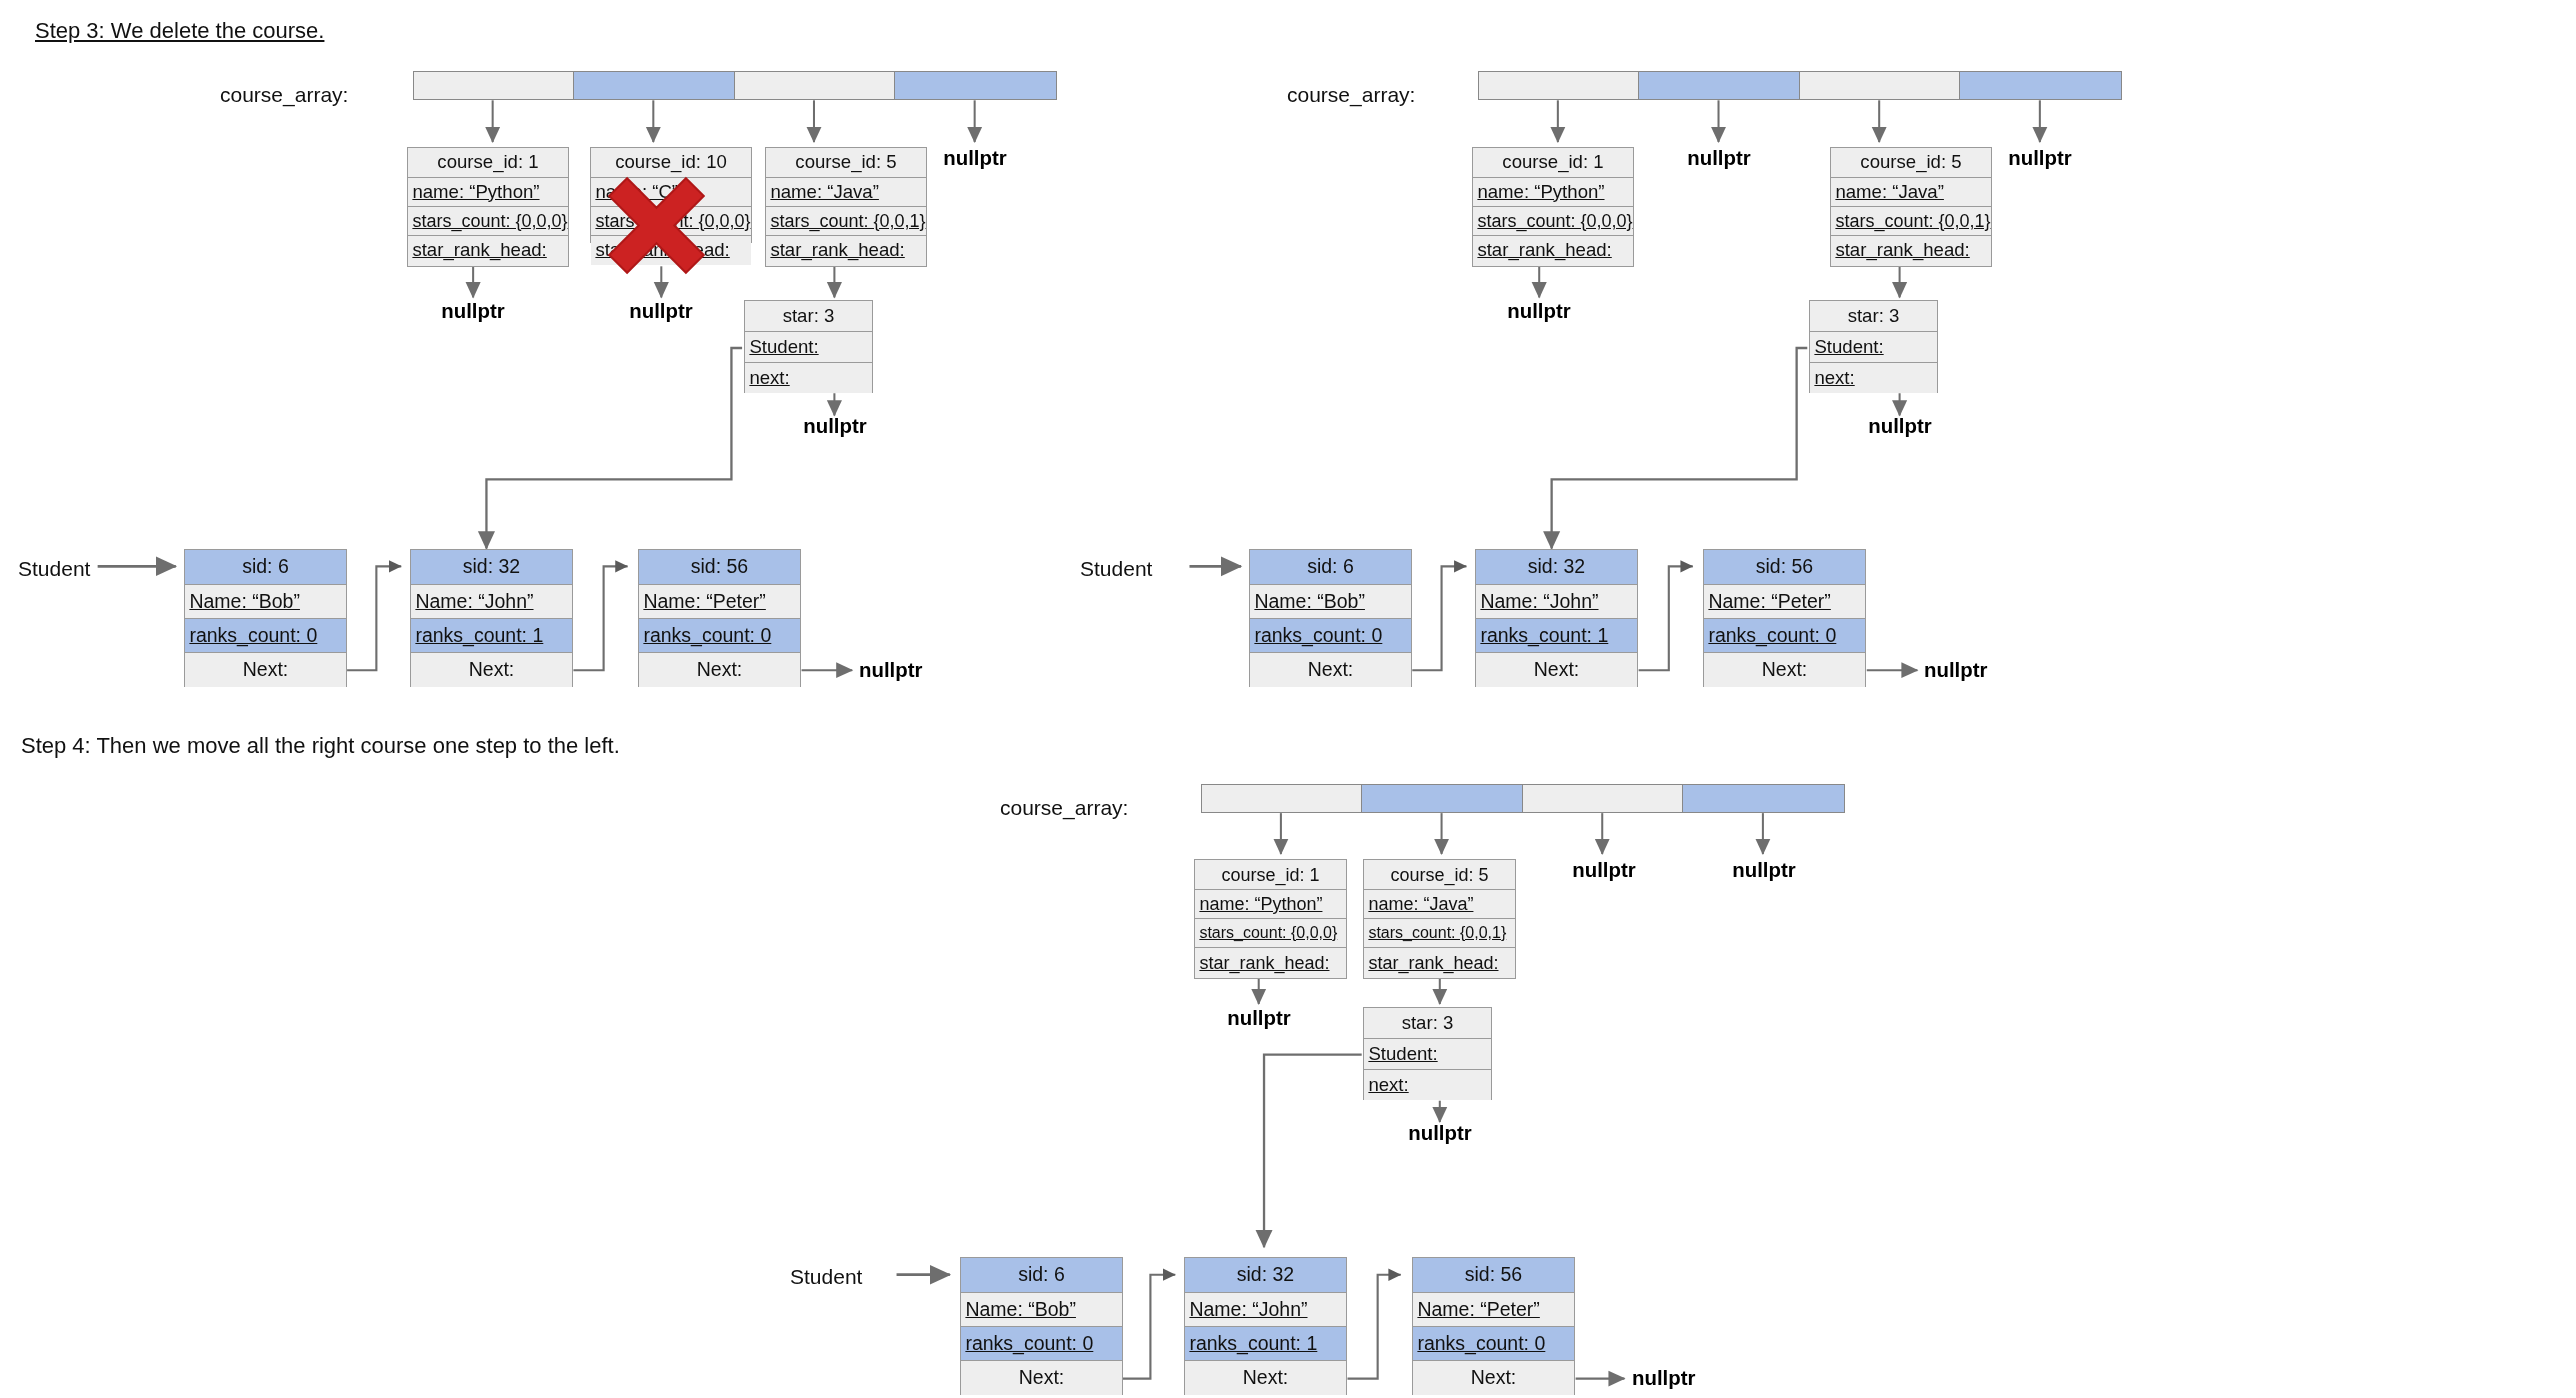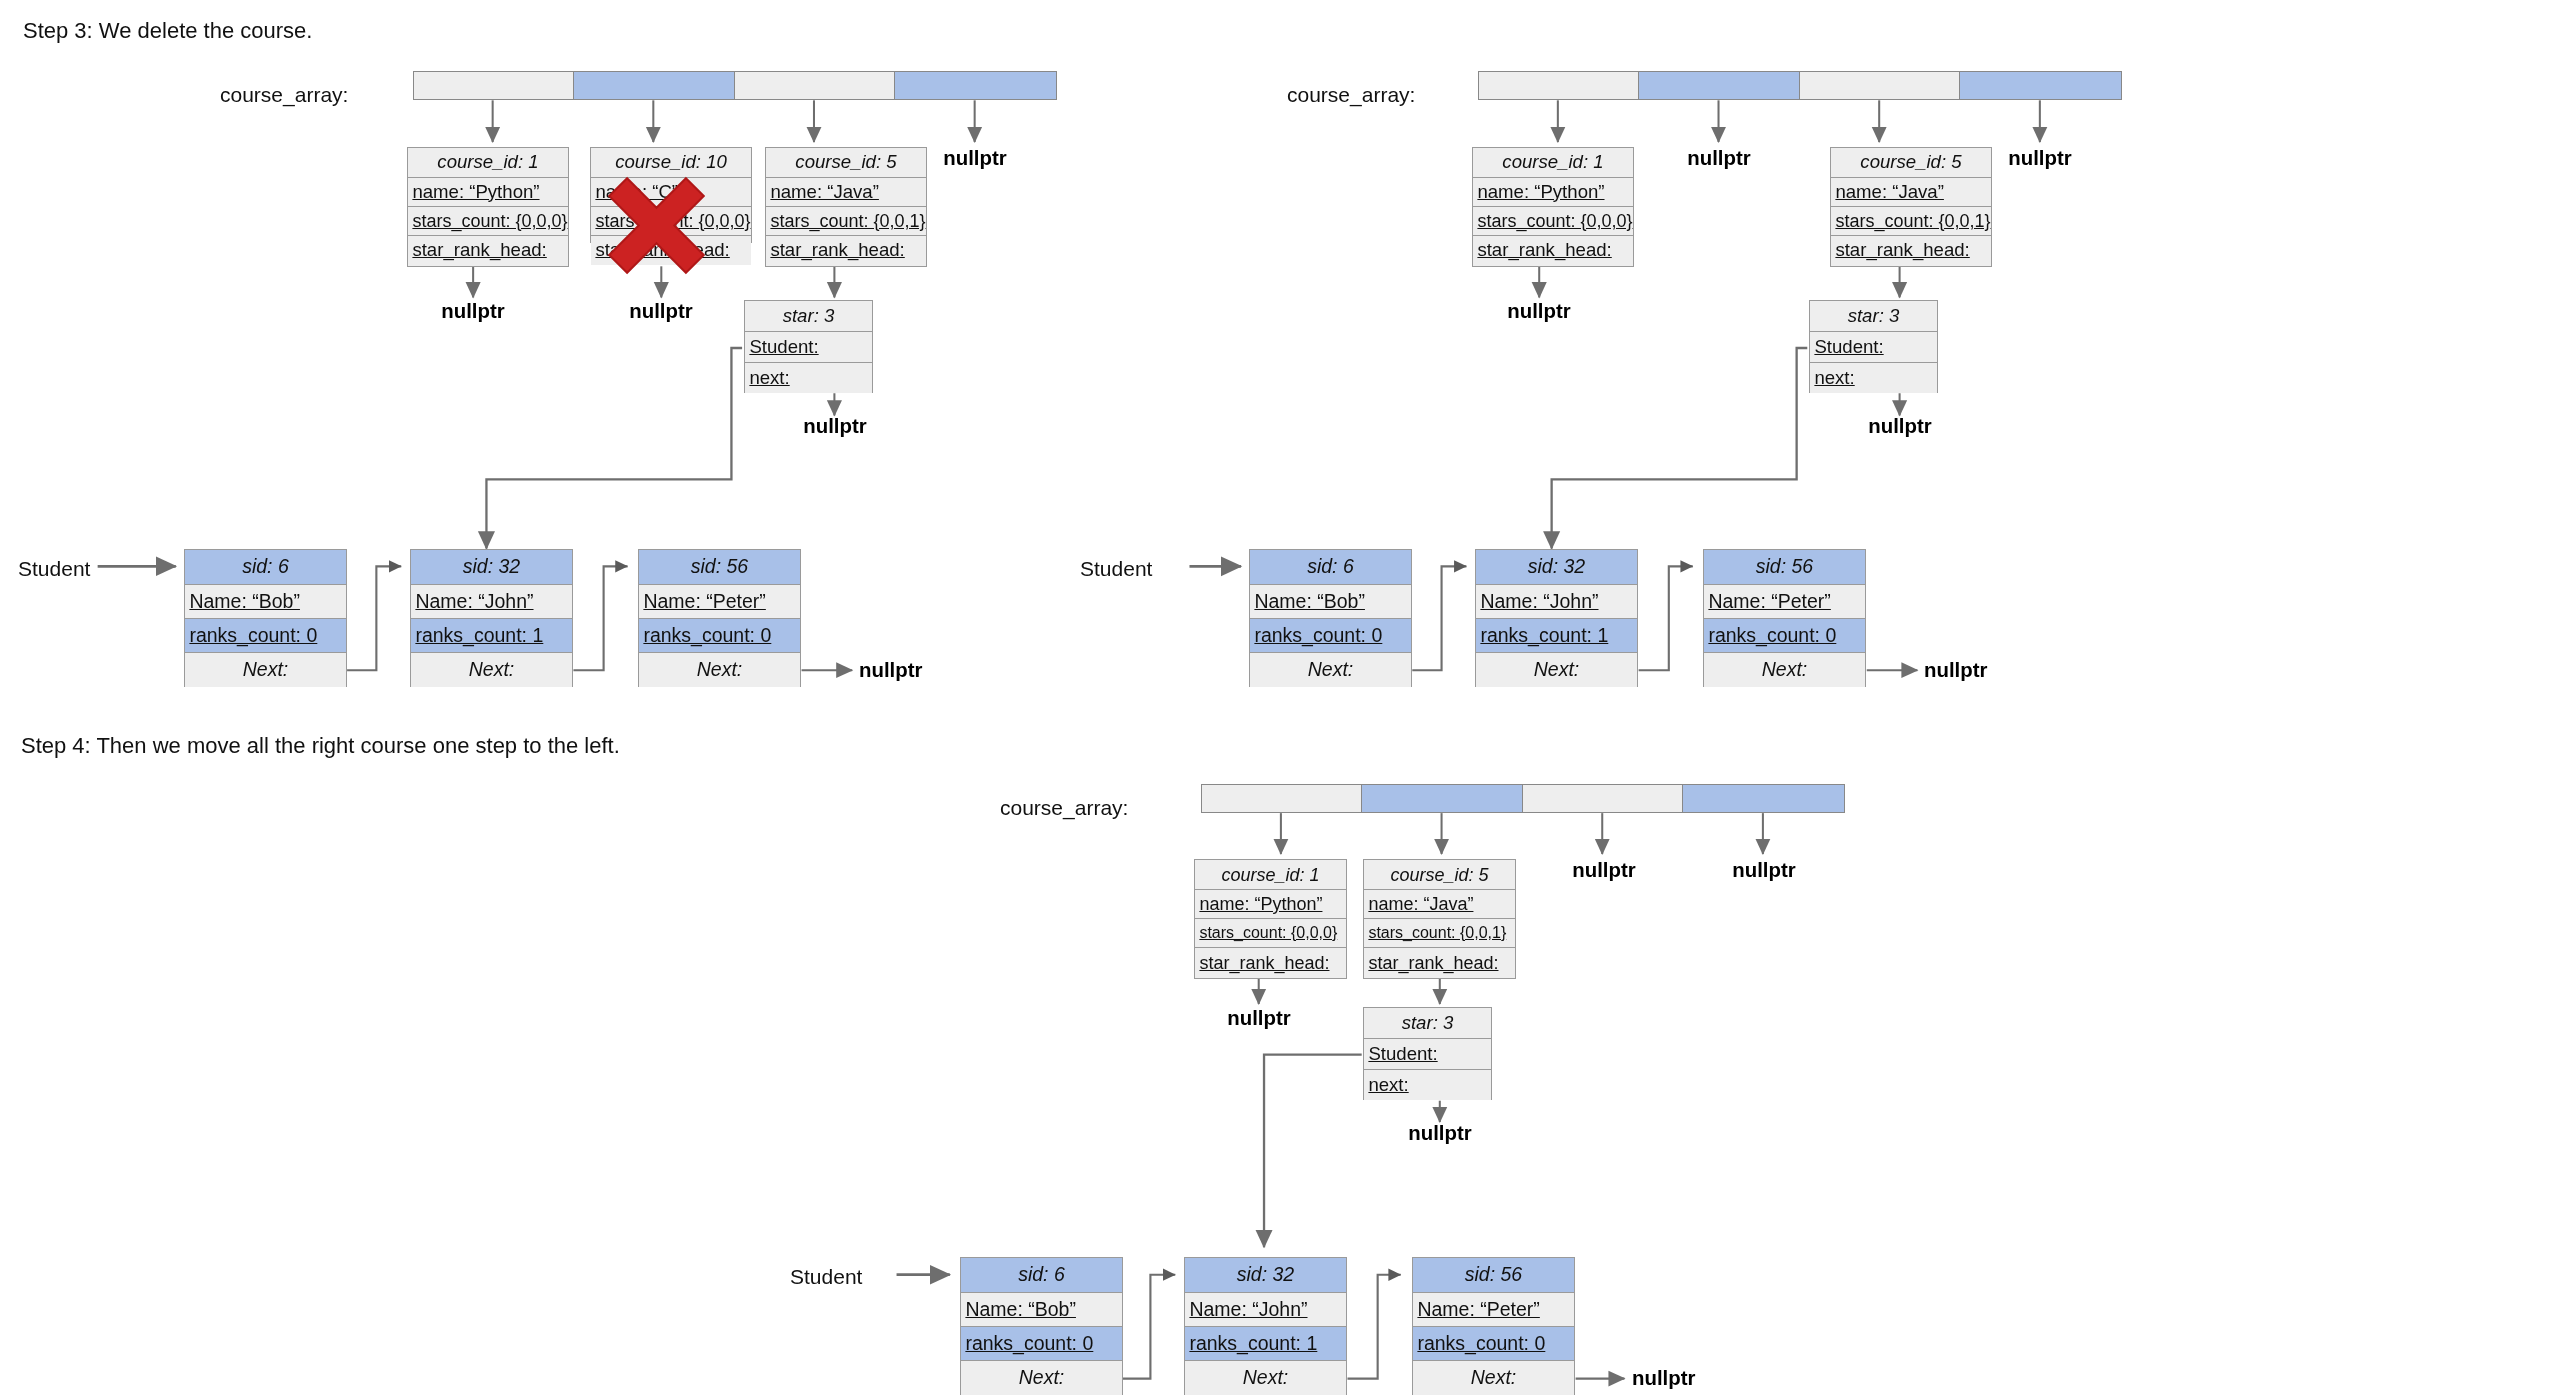--- a/index.html
+++ b/index.html
@@ -51,21 +51,21 @@
     background:#eeeeee;
     font-size:18.6px;
     line-height:1;
     display:flex; align-items:center;
     padding: 0 4.4px;
     white-space:nowrap;
     overflow:hidden;
     color:#111;
   }
   .row:last-child { border-bottom:none; }
-  .row.c { justify-content:center;font-style:italic; }
+  .row.c { justify-content:center; }
   .row.l { justify-content:flex-start;text-decoration:underline; }
   .row.blue { background:#a8c0e8; }
 
   
   .snode .row { font-size:19.5px; }
 
   
   svg.conn { position:absolute; left:0; top:0; width:2576px; height:1399px; overflow:visible; pointer-events:none; }
 
   .redx { position:absolute; }
@@ -160,21 +160,21 @@
     <g stroke="#6e6e6e" stroke-width="3" fill="none">
       <path d="M1010,1436 L1070,1436" marker-end="url(#ah)"></path>
     </g>
     <g stroke="#6e6e6e" stroke-width="2.4" fill="none">
       <path d="M1265,1553 L1296,1553 L1296,1436 L1324,1436" marker-end="url(#ahb)"></path>
       <path d="M1518,1553 L1552,1553 L1552,1436 L1578,1436" marker-end="url(#ahb)"></path>
       <path d="M1775,1553 L1830,1553" marker-end="url(#ah)"></path>
     </g>
   </svg>
 
-  <div class="step-title" style="left:23px; top:18px;">Step 3: We delete the course.</div>
+  <div class="step-title" style="left:35px; top:18px;text-decoration:underline;">Step 3: We delete the course.</div>
 
   <div class="label" style="left:220px; top:83px;">course_array:</div>
 
   <div class="arr" style="left:413px; top:71px; width:644px; height:29px;">
     <div class="arr-cell gray" style="width:161px;"></div>
     <div class="arr-cell blue" style="width:161px;"></div>
     <div class="arr-cell gray" style="width:161px;"></div>
     <div class="arr-cell blue" style="width:162px;"></div>
   </div>
 

